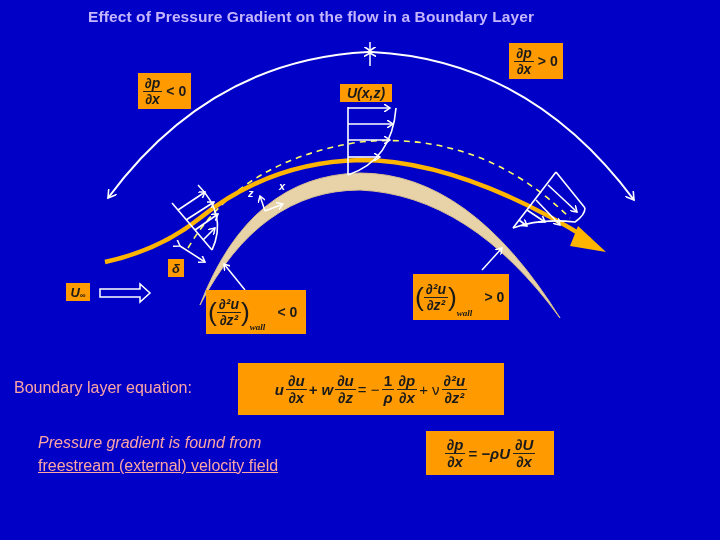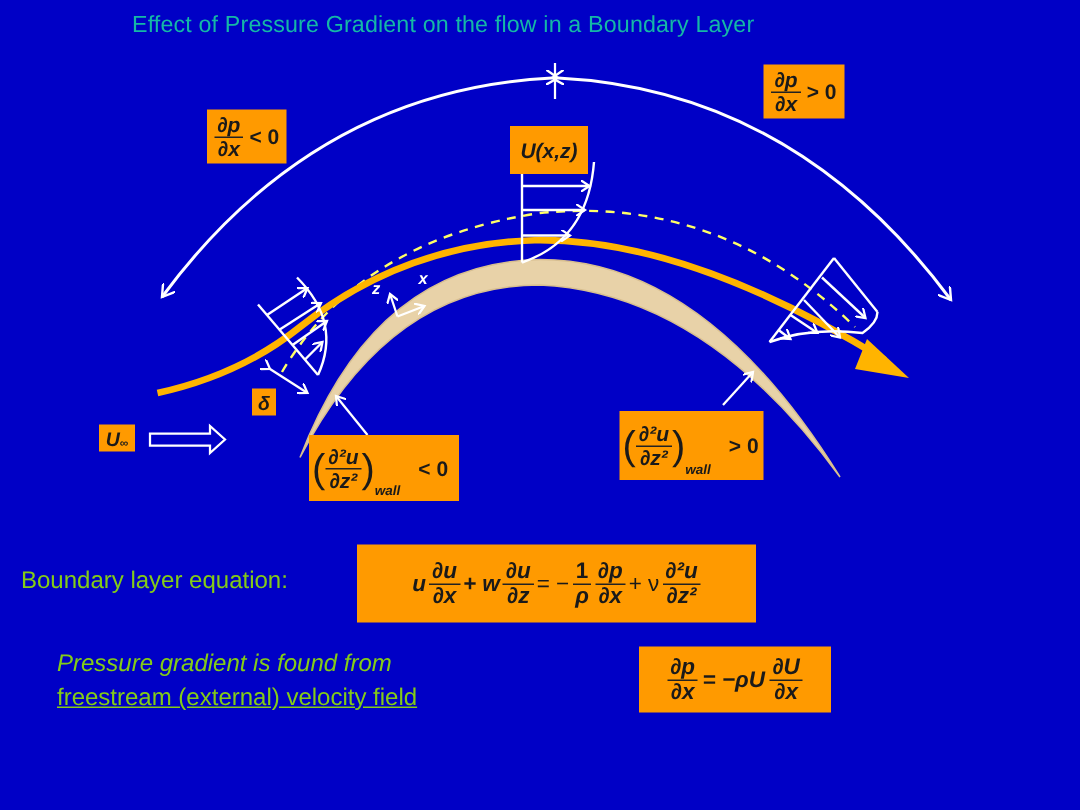--- a/index.html
+++ b/index.html
@@ -1,30 +1,30 @@
 <!DOCTYPE html>
 <html><head>
 <meta charset="utf-8">
 <style>
   html, body { margin:0; padding:0; }
   body { width:720px; height:540px; background:#0000c6; position:relative; overflow:hidden;
          font-family:"Liberation Sans", sans-serif; }
-  .title { position:absolute; left:88px; top:8px; color:#14b8a6; font-weight:normal; font-size:15.5px;
+  .title { position:absolute; left:88px; top:8px; color:#c4b5fd; font-weight:bold; font-size:15.5px;
            letter-spacing:0.1px; white-space:nowrap; }
   svg.diagram { position:absolute; left:0; top:0; }
   .obox { position:absolute; background:#ff9a00; color:#1a1a1a; font-weight:bold; font-style:italic;
           display:flex; align-items:center; justify-content:center; box-sizing:border-box; }
   .frac { display:inline-flex; flex-direction:column; align-items:center; vertical-align:middle; }
   .frac .num { border-bottom:1px solid #222; padding:0 2px; line-height:1.05; }
   .frac .den { padding:0 2px; line-height:1.05; }
   .rel { font-style:normal; font-weight:bold; margin-left:4px; }
   .d { font-style:normal; font-weight:normal; }
   .paren { font-style:normal; font-weight:normal; font-size:1.9em; line-height:1; }
-  .wall { font-size:9px; align-self:flex-end; margin-bottom:2px; }
-  .text { position:absolute; color:#84cc16; font-size:16px; white-space:nowrap; }
+  .wall { font-size:9px; align-self:flex-end; margin-bottom:2px;font-family:Liberation Serif, serif; }
+  .text { position:absolute; color:#fca5a5; font-size:16px; white-space:nowrap; }
   .lbl { position:absolute; color:#ffffff; font-weight:bold; font-style:italic; font-size:11px; }
 </style>
 </head>
 <body>
 
 <div class="title">Effect of Pressure Gradient on the flow in a Boundary Layer</div>
 
 <svg class="diagram" width="720" height="540" viewBox="0 0 720 540">
   <defs>
     <marker id="wa" markerWidth="8" markerHeight="8" refX="6" refY="4" orient="auto" markerUnits="userSpaceOnUse">
@@ -93,21 +93,21 @@
 </div>
 
 <div class="obox" style="left:509px;top:43px;width:54px;height:36px;font-size:14px;">
   <span class="frac">
       <span class="num">∂p</span>
       <span class="den">∂x</span>
     </span>
   <span class="rel">&gt; 0</span>
 </div>
 
-<div class="obox" style="left:340px;top:84px;width:52px;height:32px;font-size:14px;">
+<div class="obox" style="left:340px;top:84px;width:52px;height:18px;font-size:14px;">
   <span>U(x,z)</span>
 </div>
 
 <div class="obox" style="left:168px;top:259px;width:16px;height:18px;font-size:13px;">
   <span>δ</span>
 </div>
 
 <div class="lbl" style="left:248px;top:187px;">z</div>
 <div class="lbl" style="left:279px;top:180px;">x</div>
 

